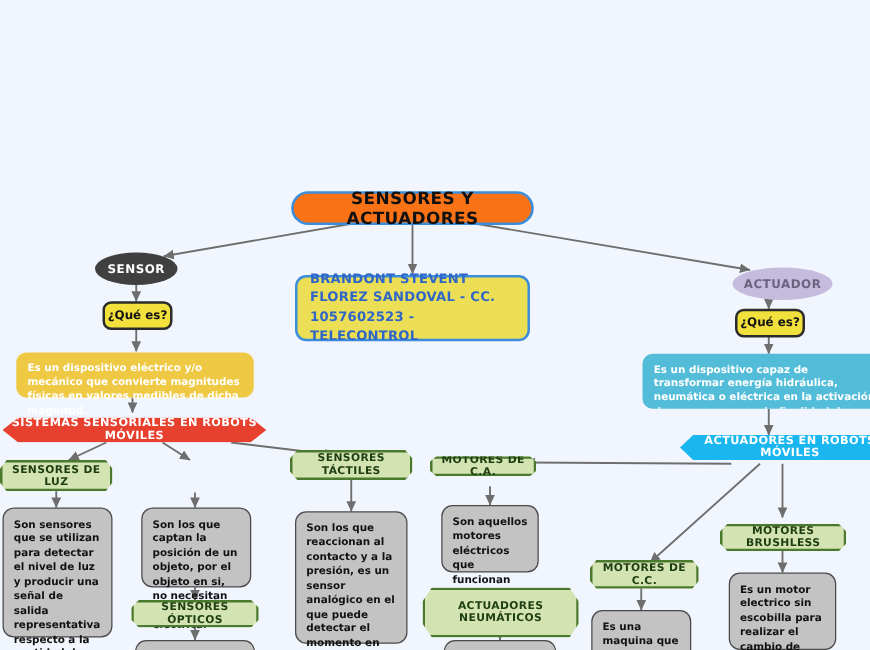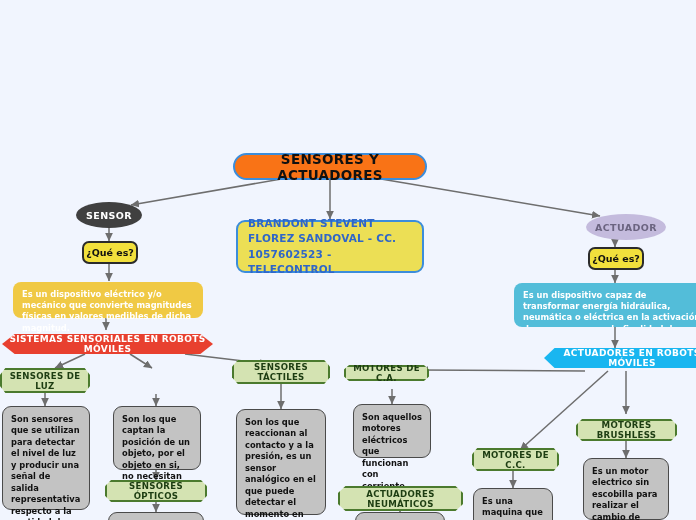--- a/index.html
+++ b/index.html
@@ -183,21 +183,21 @@
     <span>Son aquellos motores eléctricos que funcionan con corriente alterna.</span>
   </div>
 
   <div class="node oct" style="left:445px;top:448px;width:87px;height:23px;margin-left:27px;">
     <span>MOTORES DE C.C.</span>
   </div>
   <div class="node grey" style="left:473px;top:488px;width:80px;height:44px;overflow:hidden;">
     <span>Es una maquina que convierte la energía eléctrica</span>
   </div>
 
-  <div class="node oct" style="left:338px;top:486px;width:125px;height:25px;">
+  <div class="node oct" style="left:338px;top:470px;width:125px;height:40px;">
     <span>ACTUADORES NEUMÁTICOS</span>
   </div>
   <div class="node grey" style="left:355px;top:512px;width:90px;height:30px;"></div>
 
   <div class="node oct" style="left:576px;top:419px;width:101px;height:22px;">
     <span>MOTORES BRUSHLESS</span>
   </div>
   <div class="node grey" style="left:583px;top:458px;width:86px;height:62px;">
     <span>Es un motor electrico sin escobilla para realizar el cambio de polaridad en el motor.</span>
   </div>

